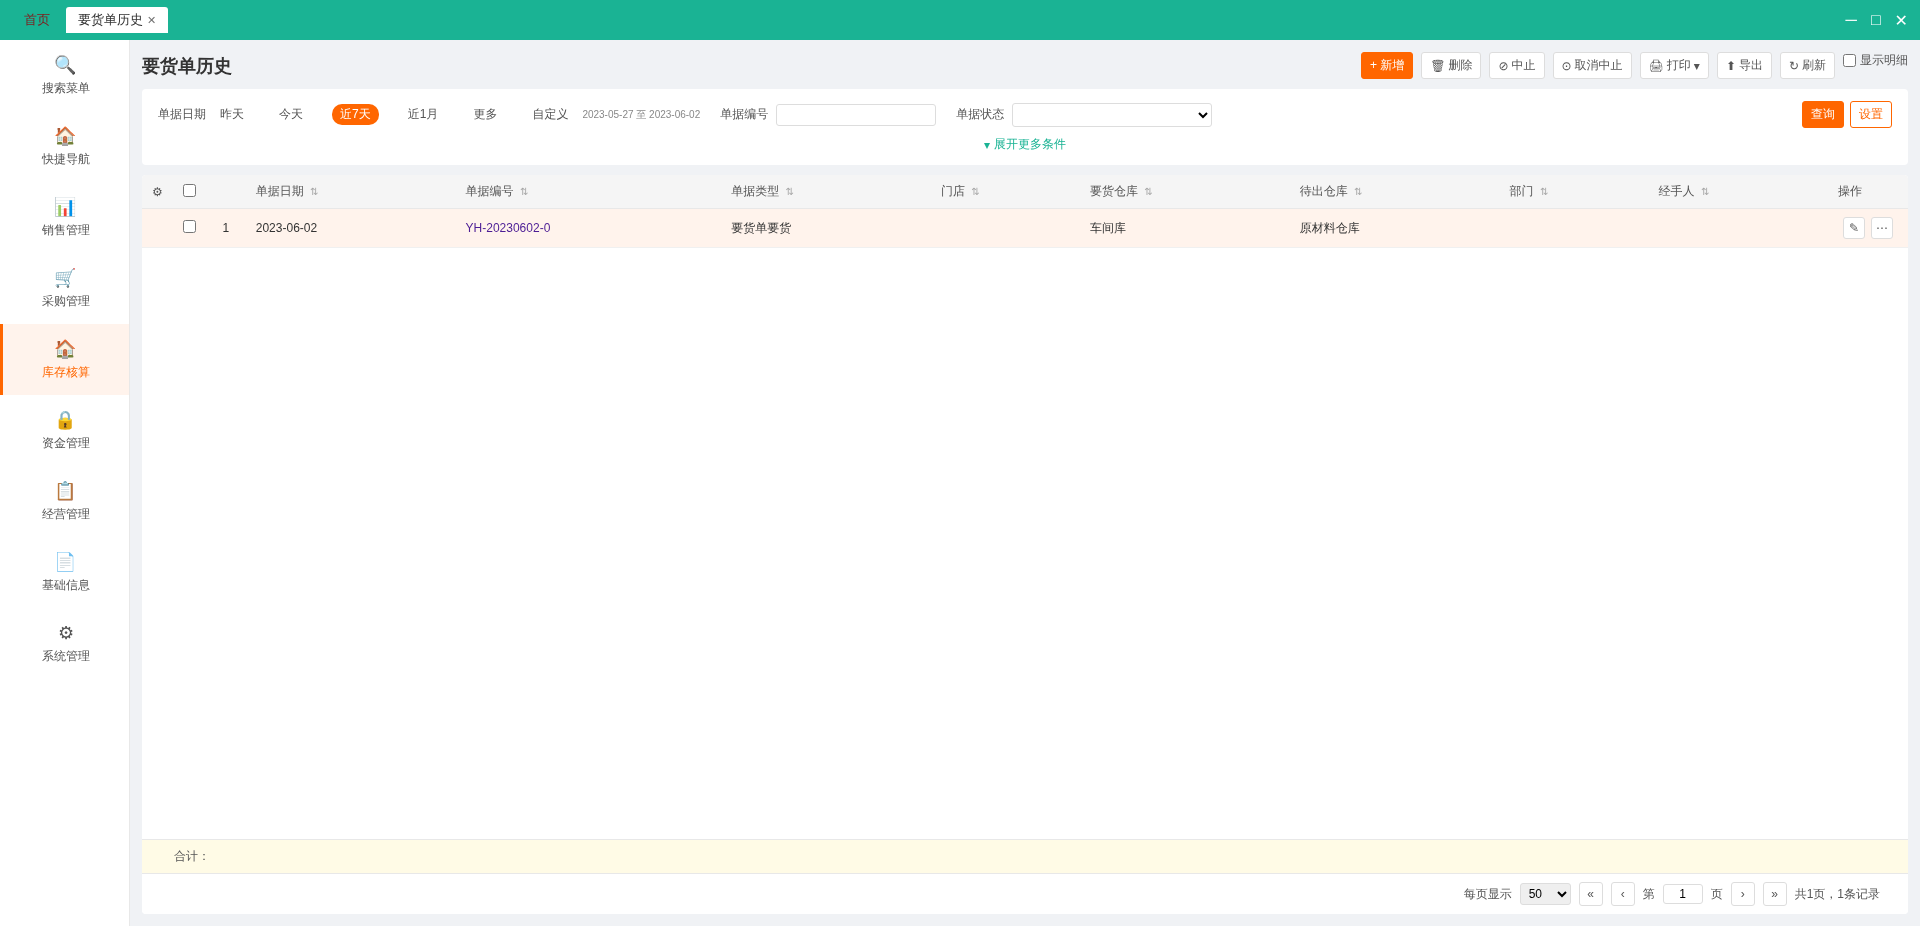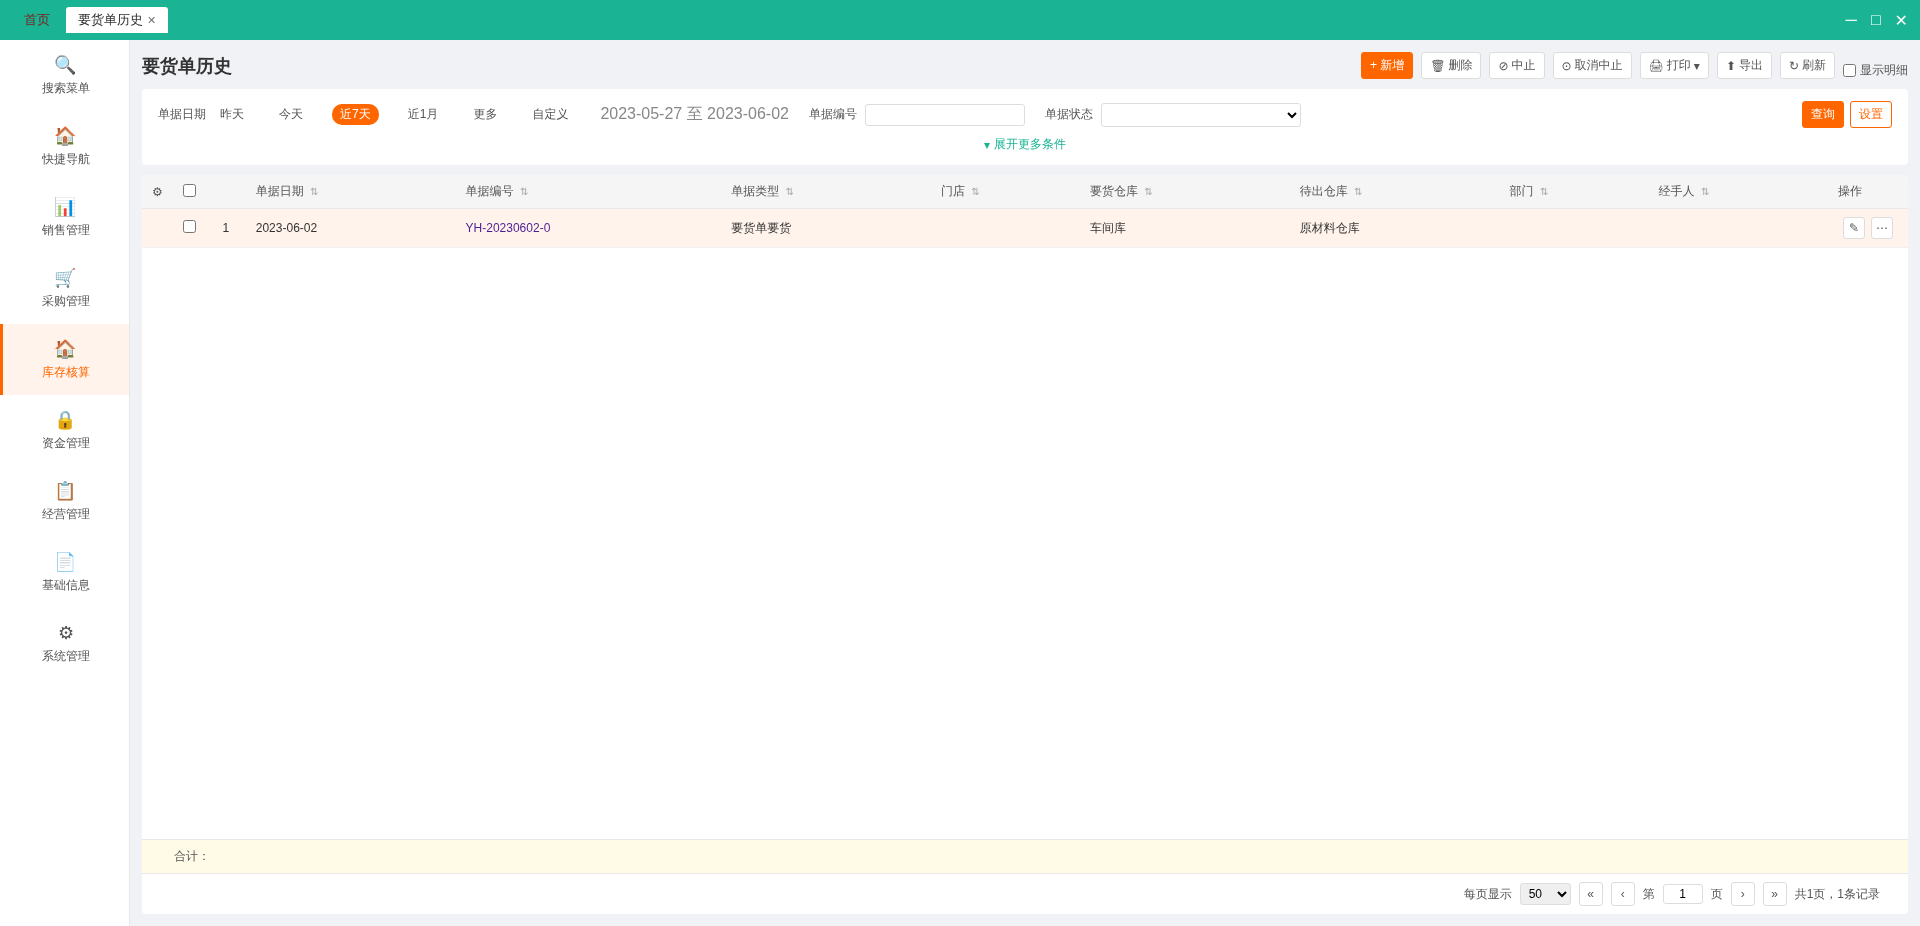--- a/index.html
+++ b/index.html
@@ -104,21 +104,21 @@
       justify-content: space-between;
       margin-bottom: 10px;
     }
     .page-title {
       font-size: 18px;
       font-weight: bold;
       color: #333;
     }
     .toolbar {
       display: flex;
-      align-items: flex-end;
+      align-items: flex-start;
       gap: 8px;
     }
     .toolbar-btn {
       display: flex;
       align-items: center;
       gap: 3px;
       padding: 4px 8px;
       background: white;
       border: 1px solid #ddd;
       border-radius: 3px;
@@ -177,23 +177,22 @@
       color: #555;
       border-radius: 3px;
     }
     .date-shortcut.active {
       background: #f60;
       color: white;
       border-radius: 10px;
       padding: 2px 8px;
     }
     .date-range {
-      font-size: 16px;
+      font-size: 10px;
       color: #888;
-      margin-left: 18px;
     }
     .filter-input {
       border: 1px solid #ddd;
       border-radius: 3px;
       padding: 3px 8px;
       font-size: 12px;
       width: 160px;
       outline: none;
     }
     .filter-select {

